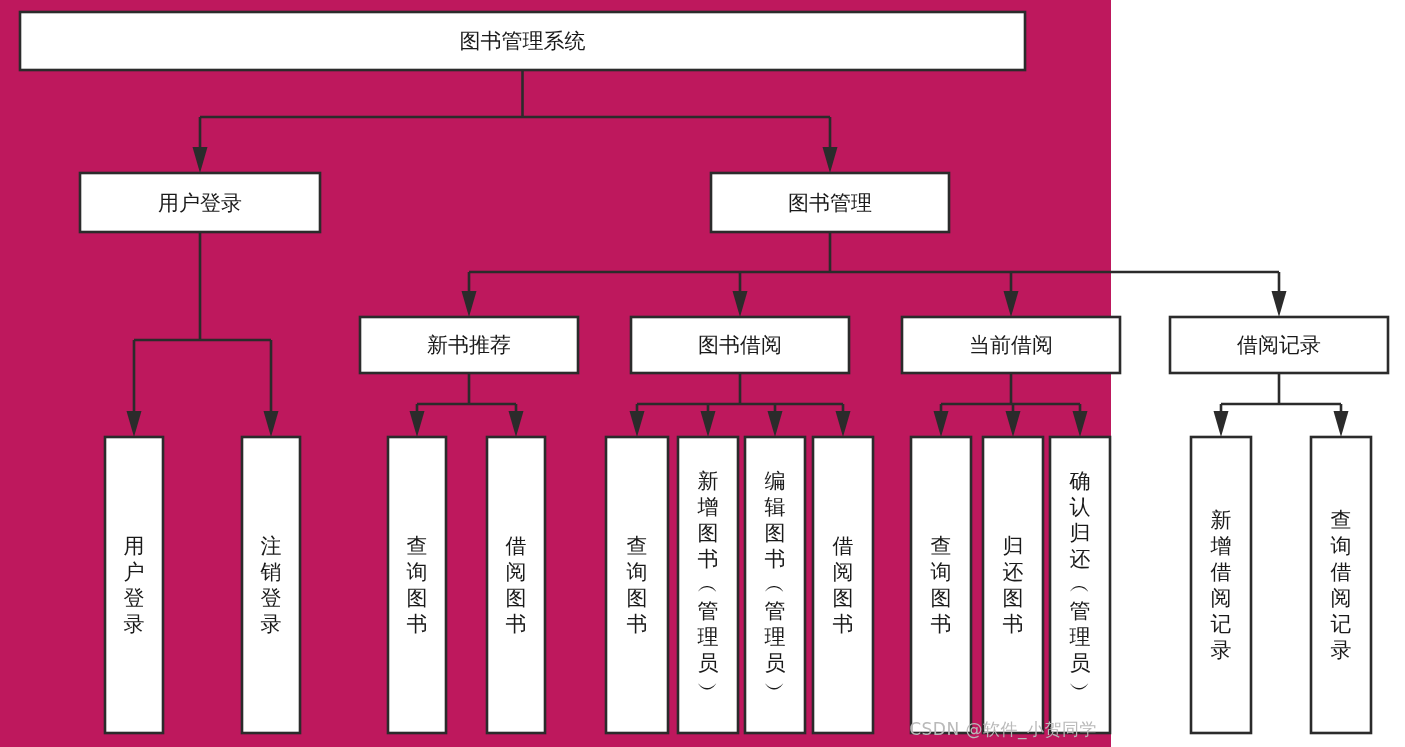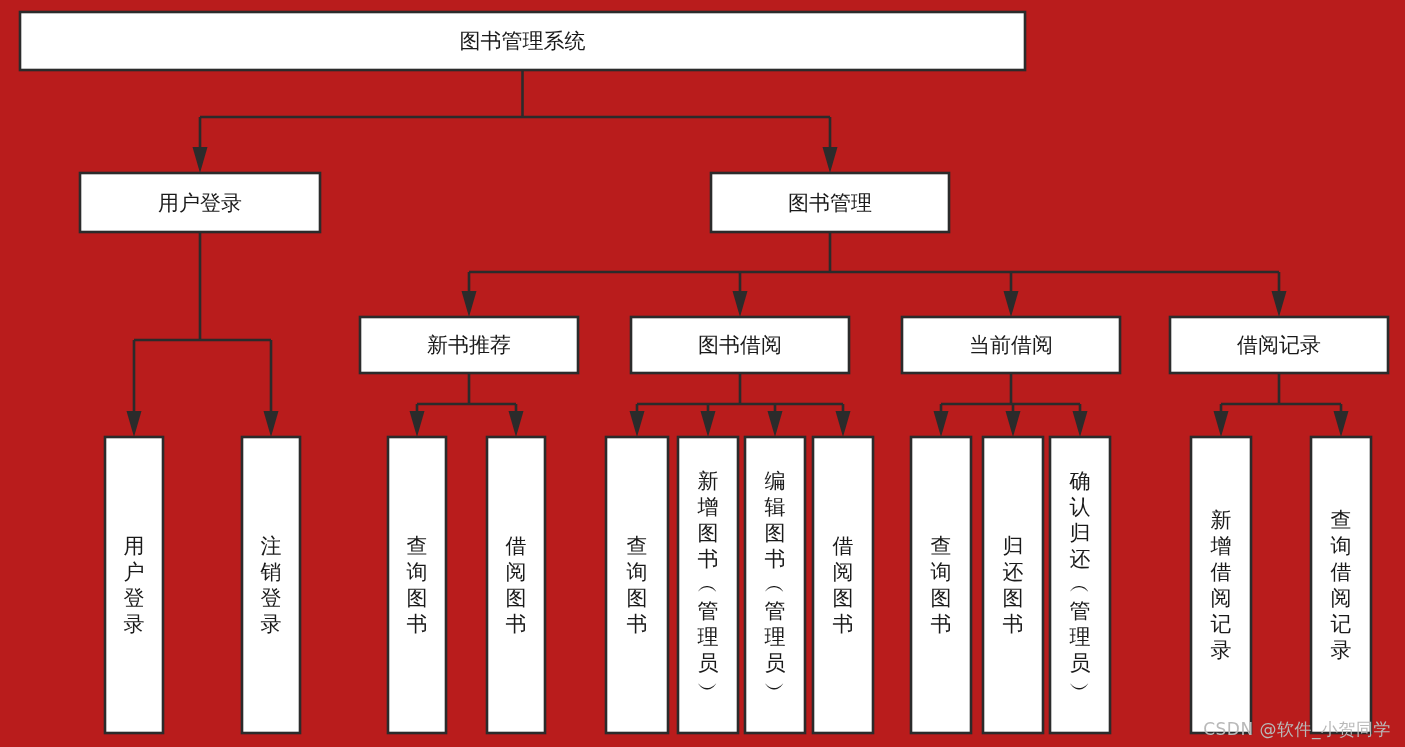--- a/index.html
+++ b/index.html
@@ -9,23 +9,23 @@
     background: #ffffff;
   }
   body {
     width: 1405px;
     height: 747px;
     font-family: "Liberation Sans", "DejaVu Sans", sans-serif;
     overflow: hidden;
   }
   #diagram-root {
     position: relative;
-    width: 1405px;
+    width: 1111px;
     height: 747px;
-    background: #b91c1c;
+    background: #be185d;
   }
   svg.diagram-canvas {
     position: absolute;
     left: 0;
     top: 0;
     width: 1405px;
     height: 747px;
     display: block;
   }
   .node-box {

